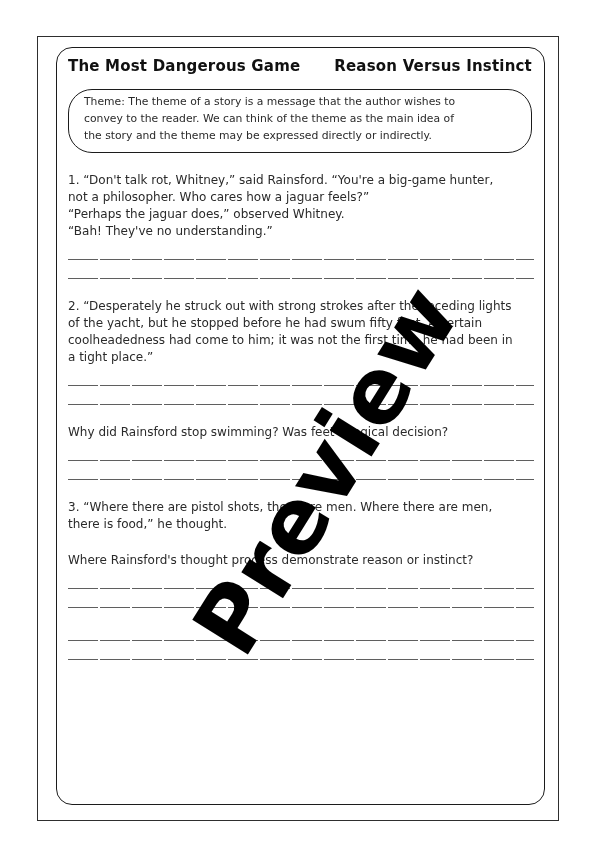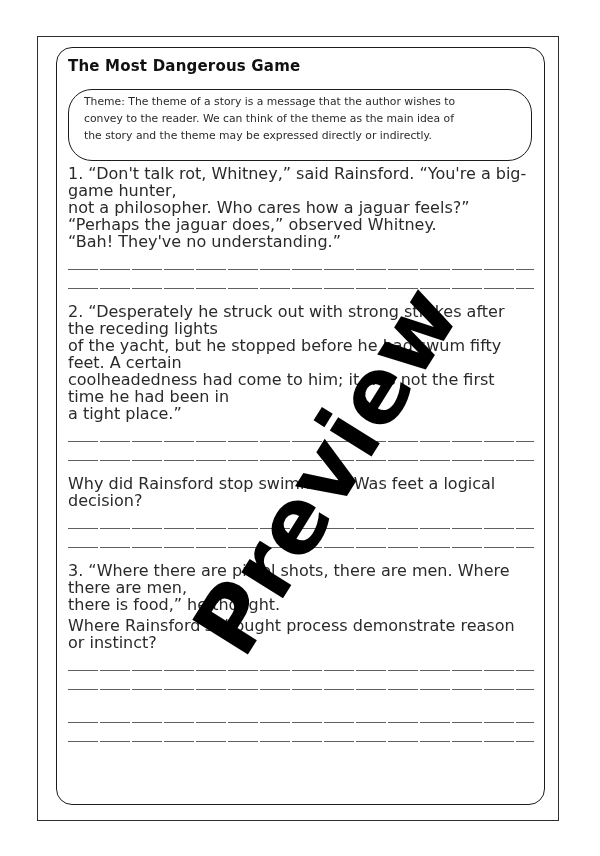--- a/index.html
+++ b/index.html
@@ -29,35 +29,35 @@
 
   .header-row {
     display:flex; justify-content:space-between; align-items:baseline;
     font-size:15px; font-weight:bold; line-height:20px; color:#111;
     letter-spacing:0.2px;
   }
 
   .theme-box {
     margin-top:13px;
     border:1px solid #1c1c1c; border-radius:24px;
-    padding:3px 14px 16px 15px;
+    padding:3px 14px 8px 15px;
   }
   .theme-box .tb-text {
     display:block;
     font-size:10.8px; line-height:17px; white-space:pre-line;
   }
 
   .theme-label {
     margin-top:9px;
     font-size:10.8px; line-height:17px;
   }
 
   .quote, .question {
-    margin-top:4px;
-    font-size:16px; line-height:17px;
+    margin-top:19px;
+    font-size:12px; line-height:17px;
     white-space:pre-line;
   }
 
   .ans-block { margin:1px 0 14px 0; }
   .ans-line { position:relative; height:19px; }
   .ans-line::after {
     content:""; position:absolute; left:0; right:-2px; bottom:0; height:1px;
     background:repeating-linear-gradient(90deg,
       #5f5f5f 0, #5f5f5f 30px,
       rgba(95,95,95,0) 30px, rgba(95,95,95,0) 32px);
@@ -74,20 +74,21 @@
 </head>
 <body>
 
 <div class="canvas">
 
   <div class="page">
     <div class="frame">
 
       <div class="header-row">
         <div>The Most Dangerous Game</div>
+        <div>Reason Versus Instinct</div>
       </div>
 
       <div class="theme-box">
         <span class="tb-text">Theme: The theme of a story is a message that the author wishes to
 convey to the reader. We can think of the theme as the main idea of
 the story and the theme may be expressed directly or indirectly.</span>
       </div>
 
 
       <div>

